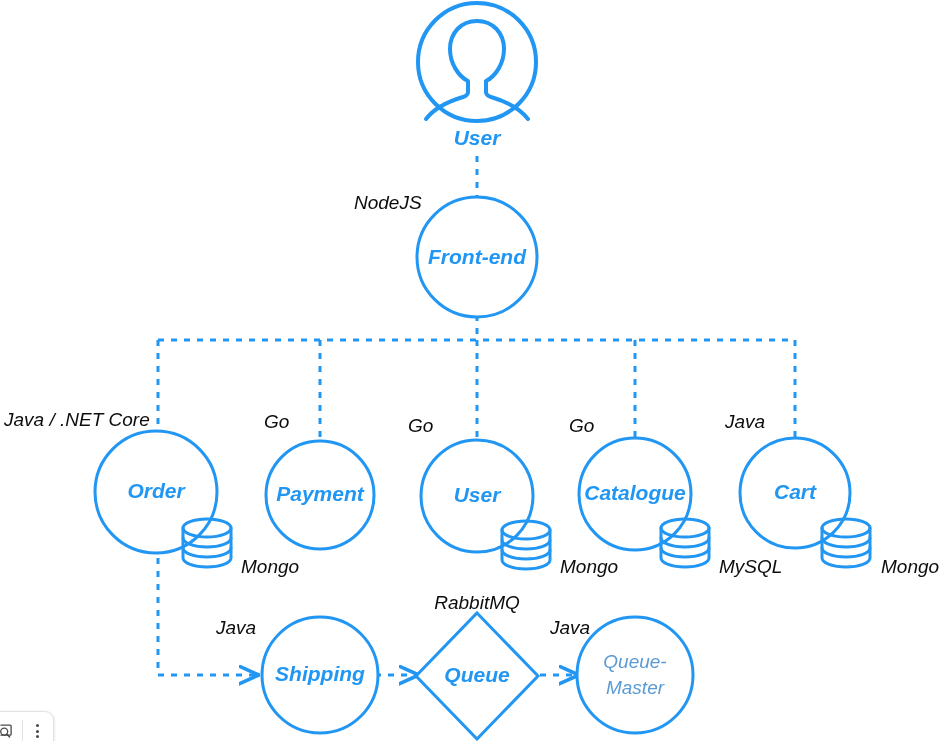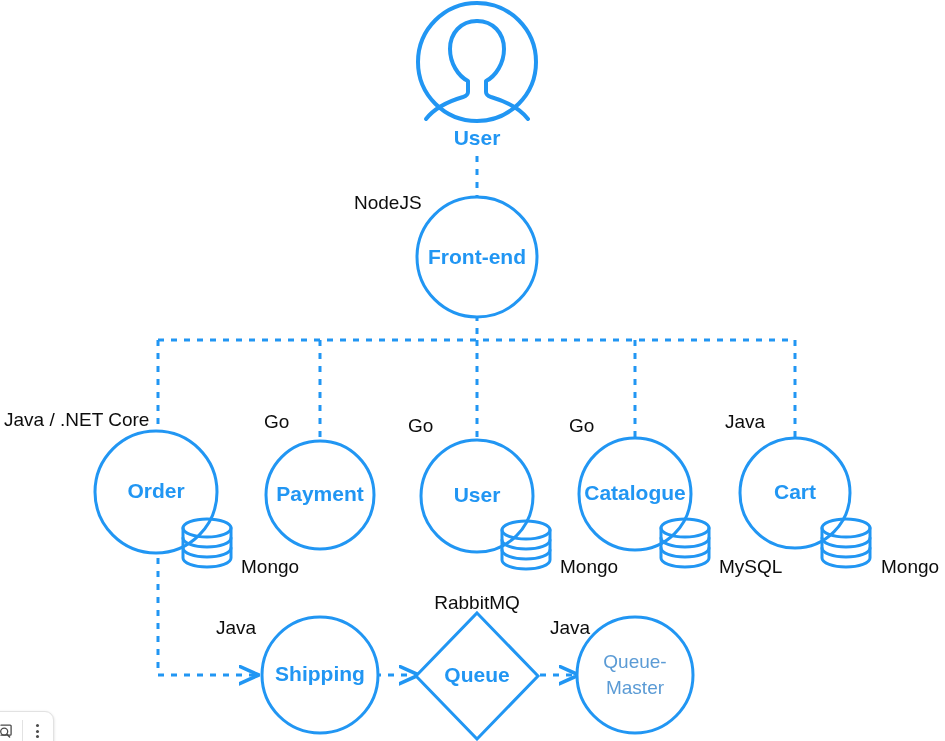--- a/index.html
+++ b/index.html
@@ -11,20 +11,21 @@
   body {
     font-family: "Liberation Sans", sans-serif;
     -webkit-font-smoothing: antialiased;
   }
   #canvas {
     position: relative;
     width: 945px;
     height: 741px;
     background: #ffffff;
     overflow: hidden;
+    font-style: italic;
   }
   #diagram-svg {
     position: absolute;
     left: 0;
     top: 0;
     width: 945px;
     height: 741px;
   }
   
   .node-label {

